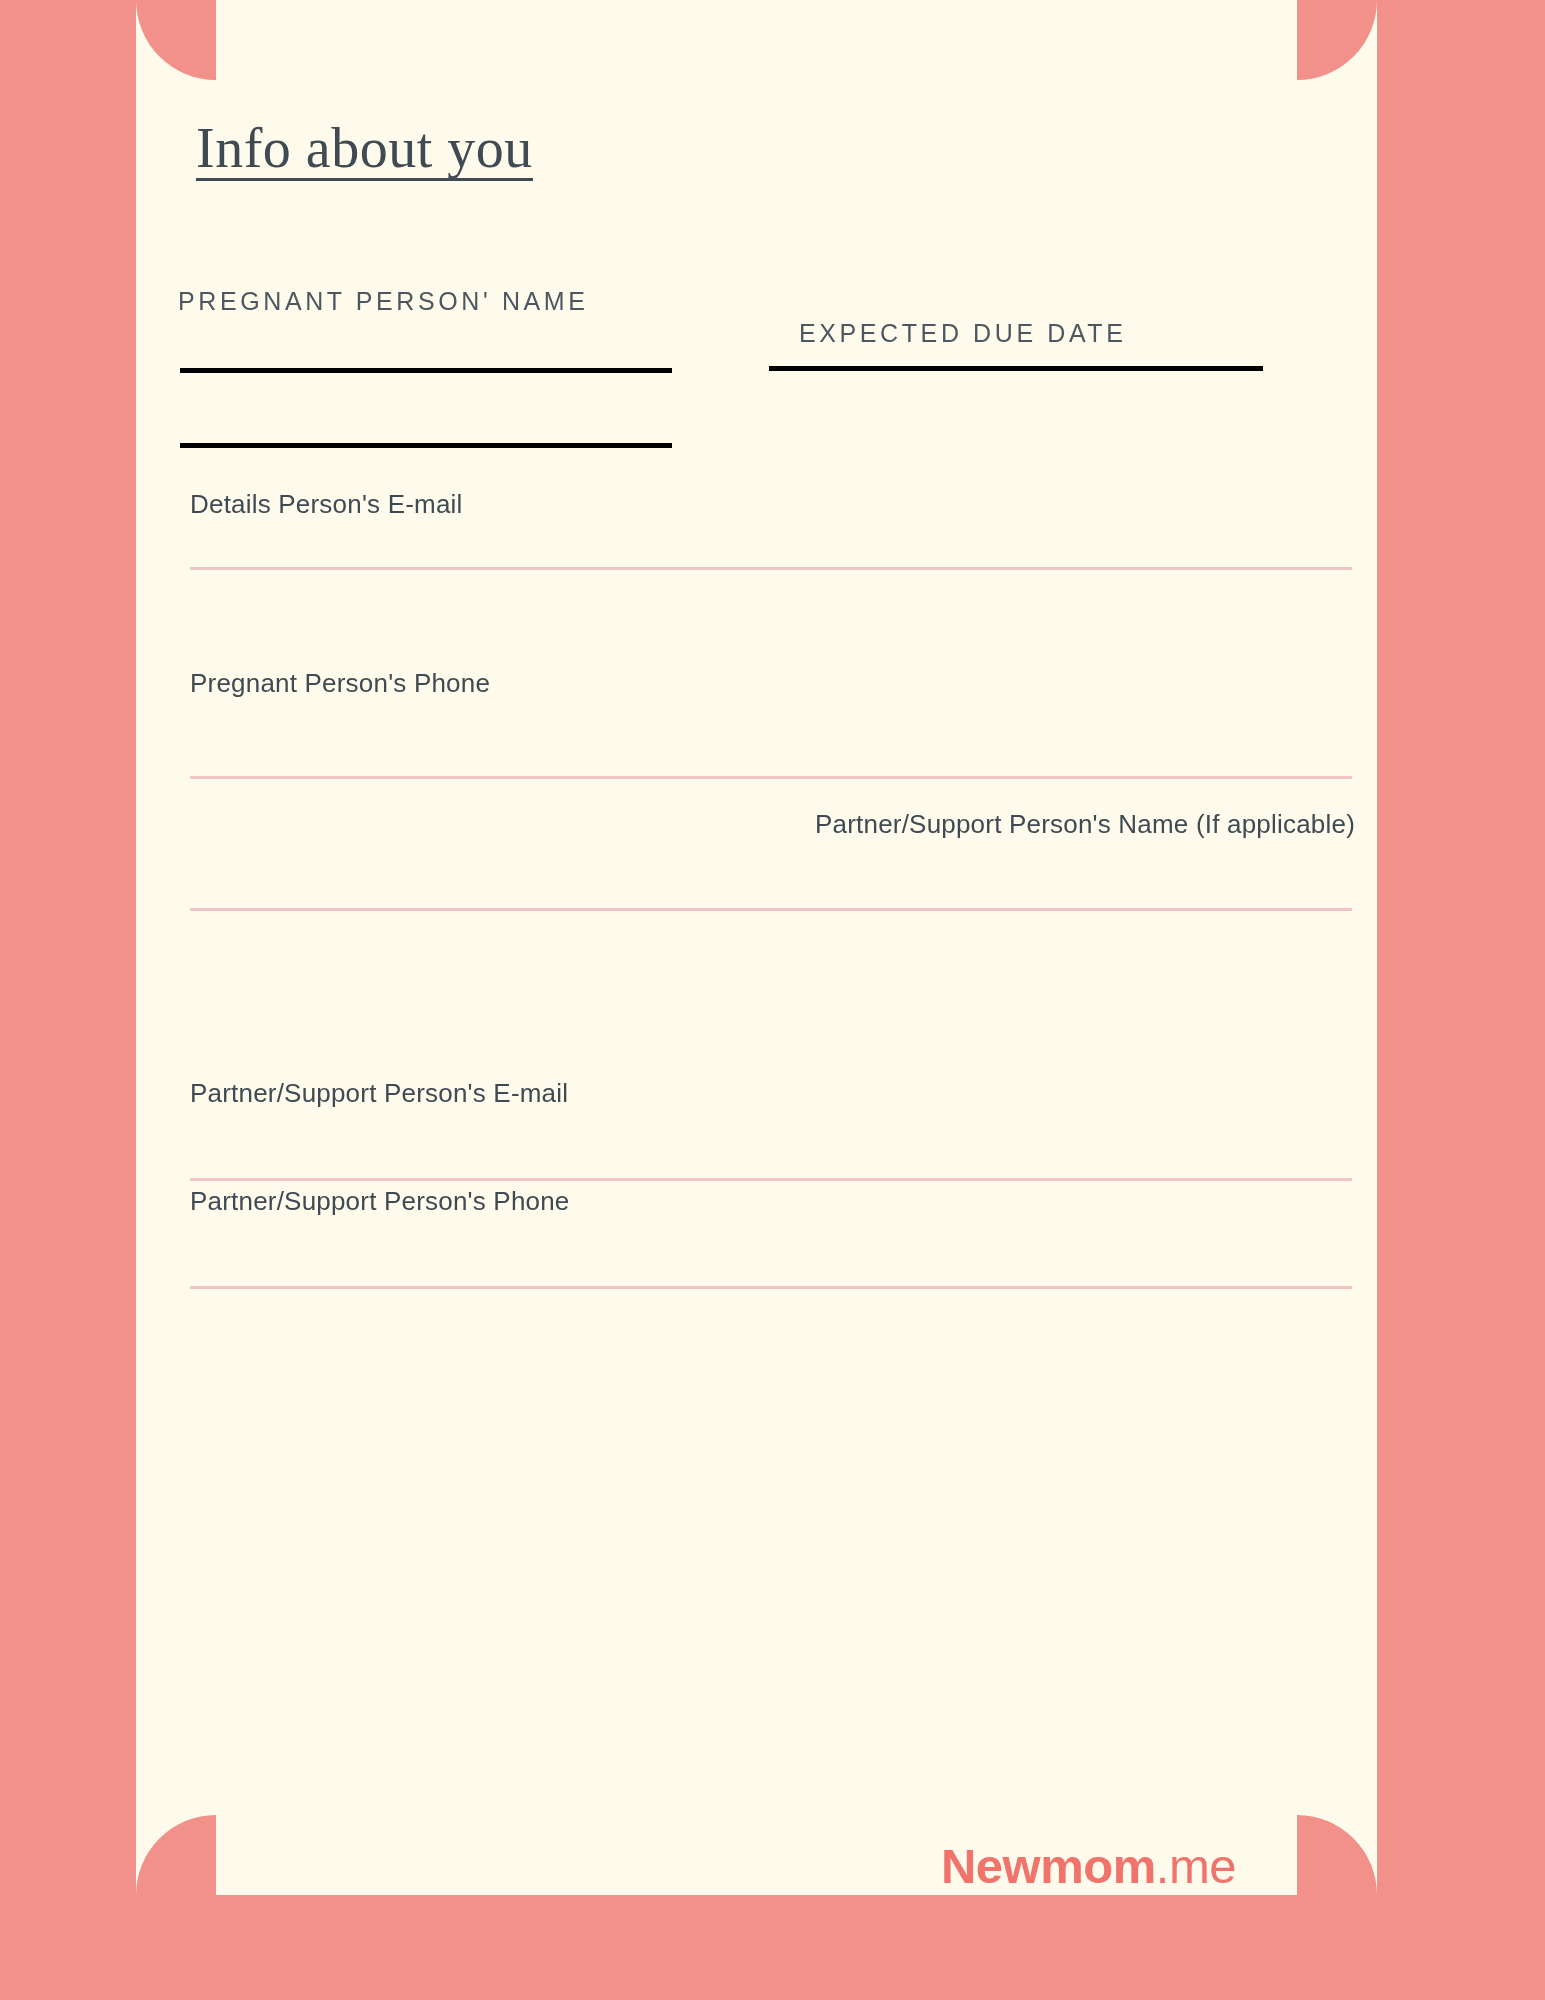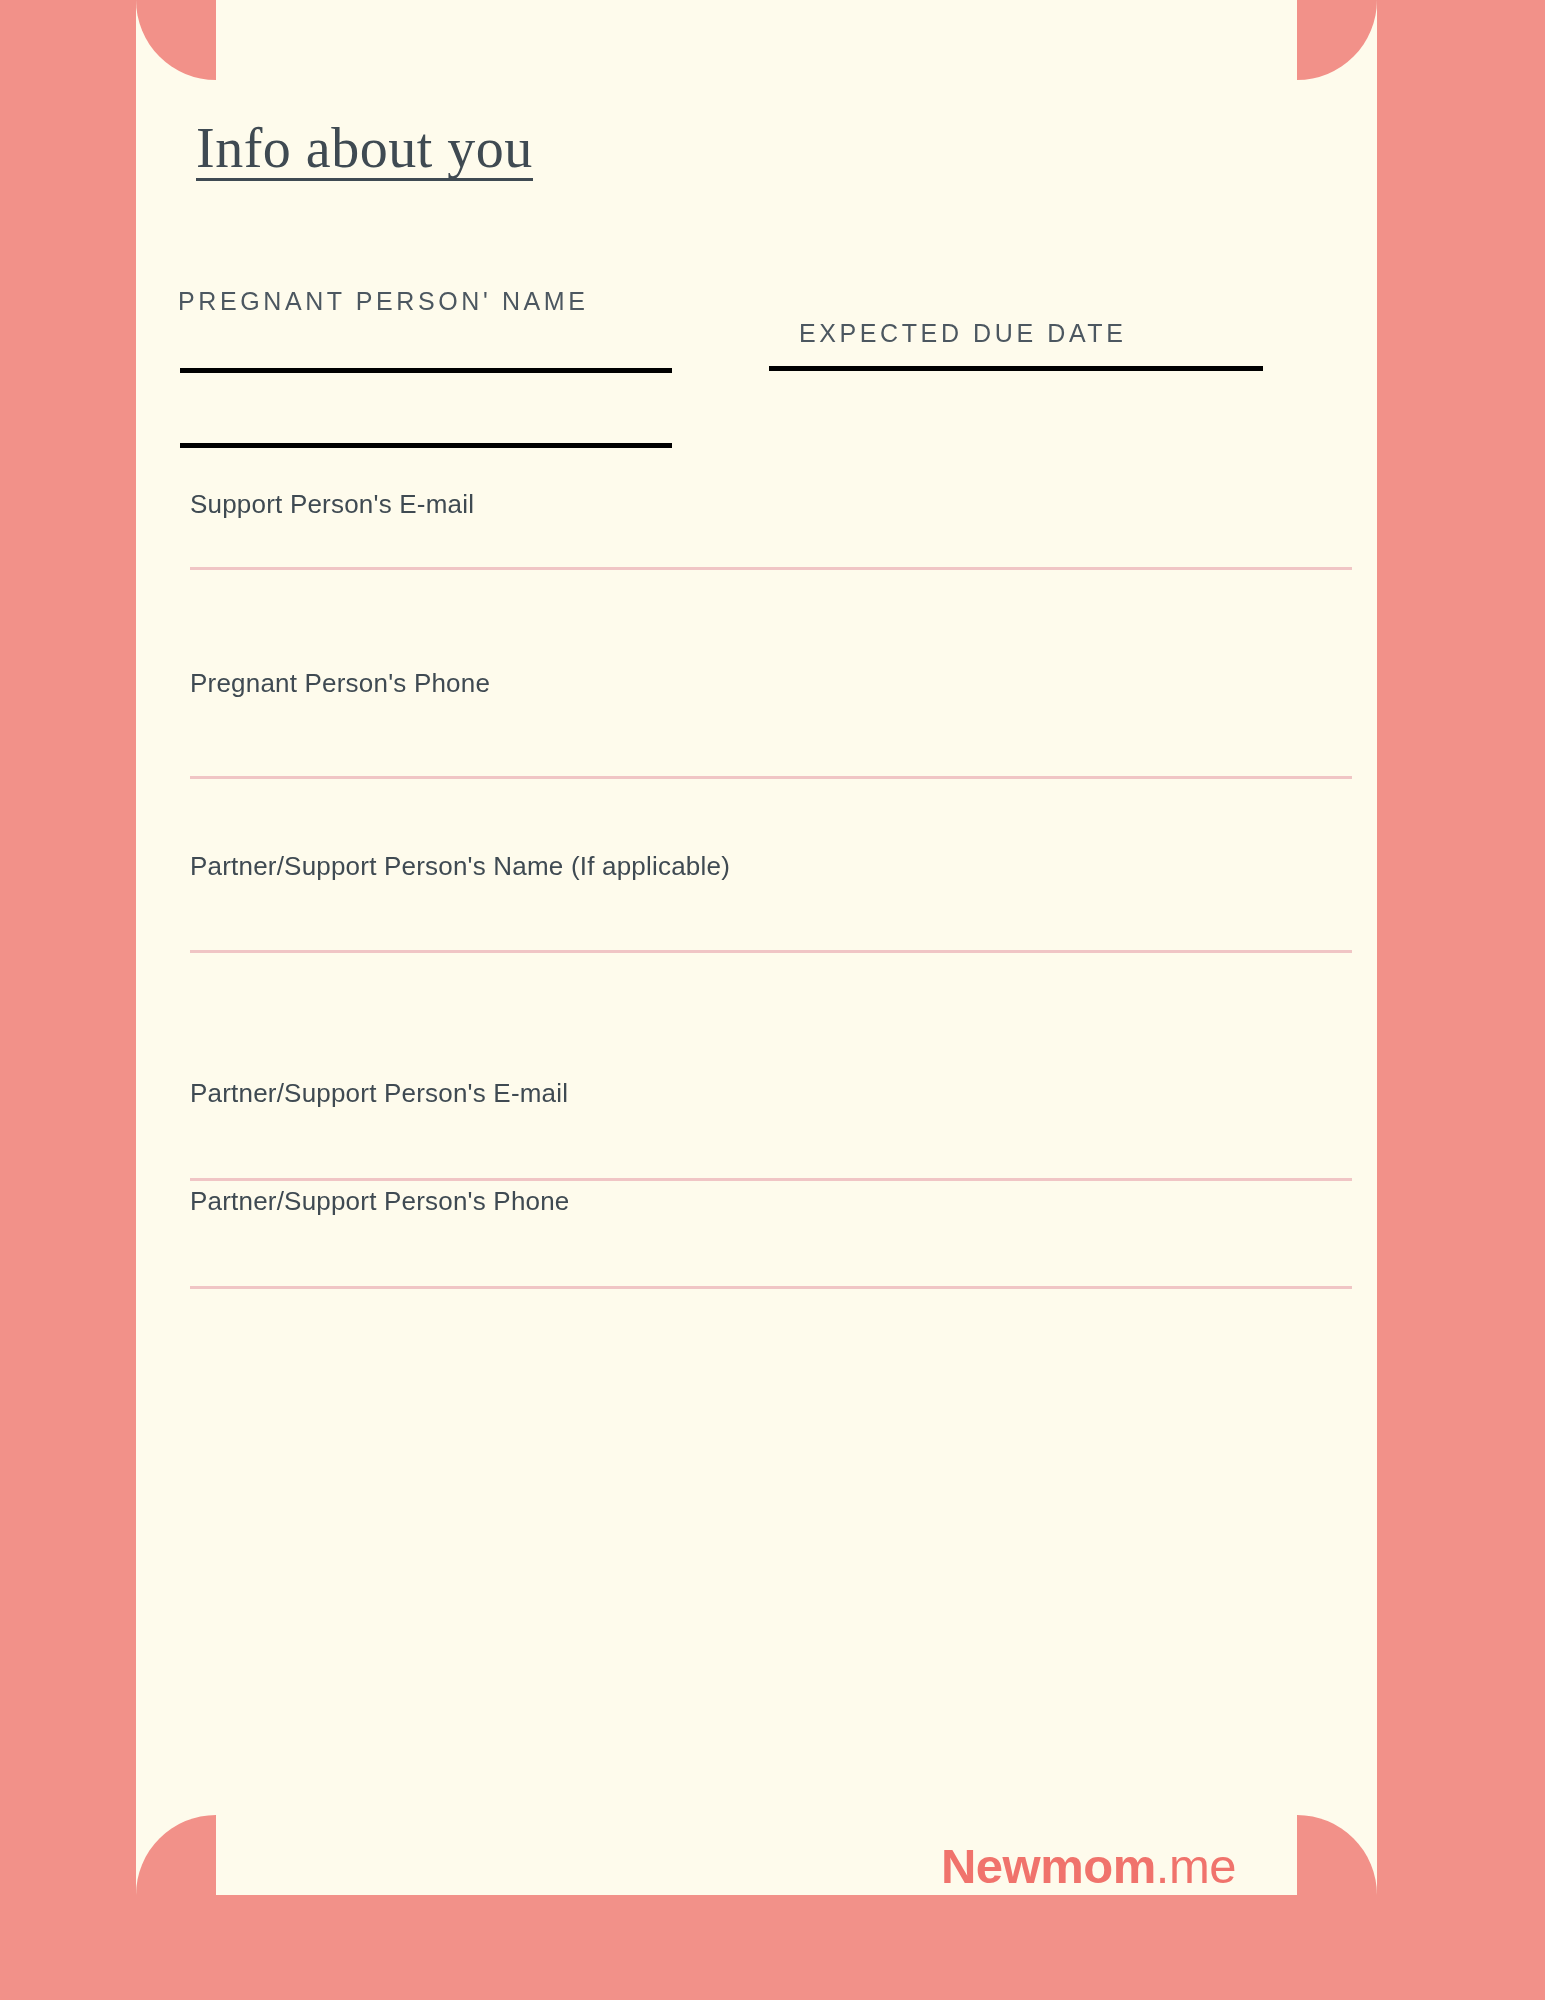--- a/index.html
+++ b/index.html
@@ -144,30 +144,30 @@
 
   <div class="hdr-label hdr-label-name">PREGNANT PERSON' NAME</div>
 
   <div class="hdr-label hdr-label-due">EXPECTED DUE DATE</div>
 
   <div class="blackline blackline-name-1"></div>
   <div class="blackline blackline-name-2"></div>
   <div class="blackline blackline-due-1"></div>
 
   <div class="field" style="top: 489px;">
-    <div class="field-label">Support Person's E-mail</div>
+    <div class="field-label">Details Person's E-mail</div>
     <div class="field-rule" style="top: 78px;"></div>
   </div>
 
   <div class="field" style="top: 668px;">
     <div class="field-label">Pregnant Person's Phone</div>
     <div class="field-rule" style="top: 108px;"></div>
   </div>
 
-  <div class="field" style="top: 851px;">
+  <div class="field" style="top: 809px; text-align: right;">
     <div class="field-label">Partner/Support Person's Name (If applicable)</div>
     <div class="field-rule" style="top: 99px;"></div>
   </div>
 
   <div class="field" style="top: 1078px;">
     <div class="field-label">Partner/Support Person's E-mail</div>
     <div class="field-rule" style="top: 100px;"></div>
   </div>
 
   <div class="field" style="top: 1186px;">

